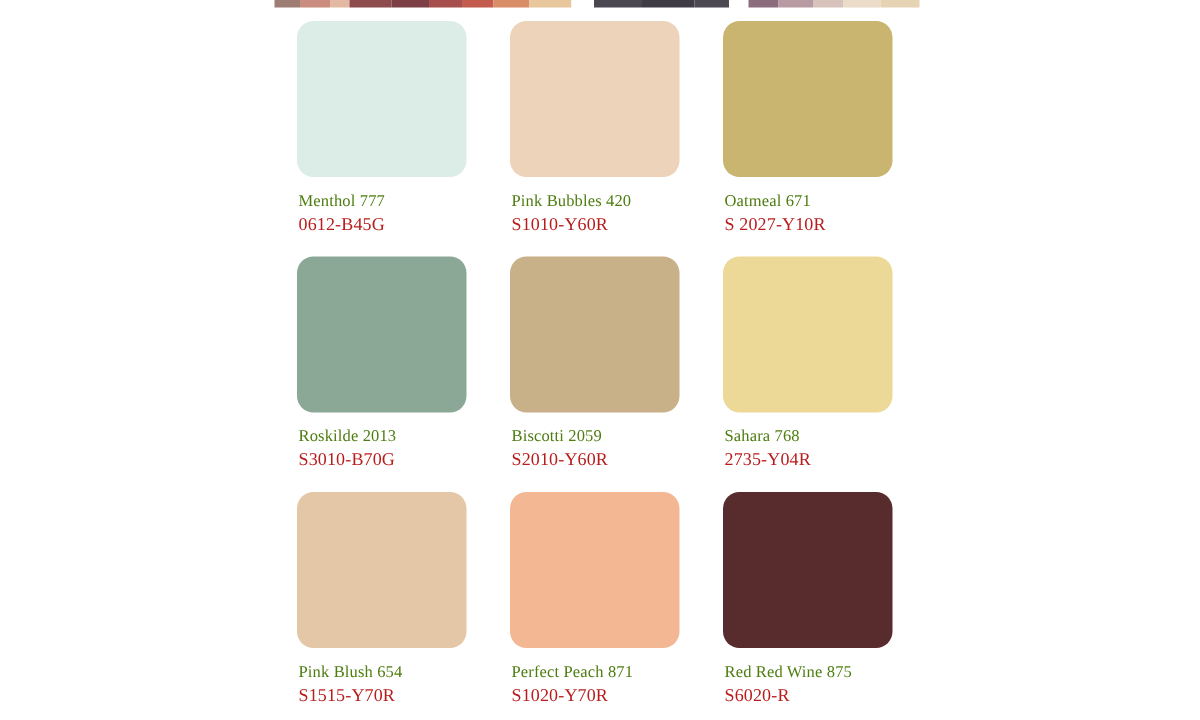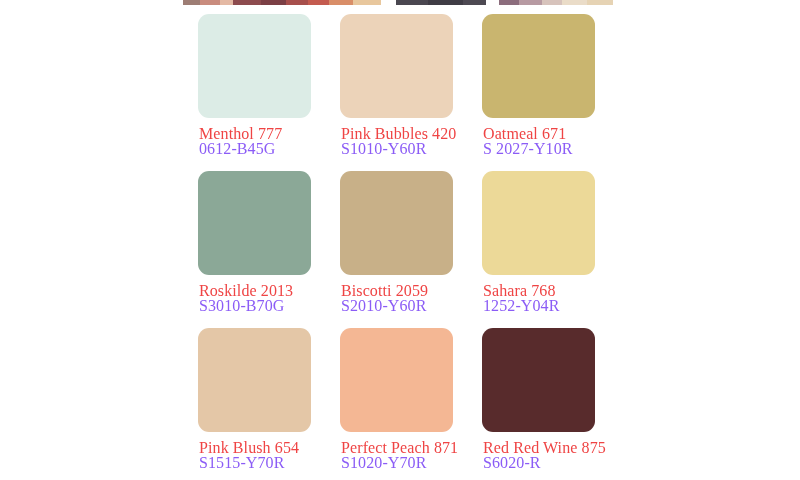--- a/index.html
+++ b/index.html
@@ -49,32 +49,32 @@
     border-radius: 11px;
   }
 
   .swatch-labels {
     padding-top: 9px;
     padding-left: 1px;
   }
 
   .swatch-name {
     font-family: "Liberation Serif", "DejaVu Serif", serif;
-    font-size: 16px;
+    font-size: 11px;
     line-height: 14px;
-    color: #ef4444;
+    color: #4d7c0f;
     white-space: nowrap;
     letter-spacing: 0.1px;
   }
 
   .swatch-code {
     font-family: "Liberation Serif", "DejaVu Serif", serif;
-    font-size: 16px;
+    font-size: 12px;
     line-height: 14px;
-    color: #8b5cf6;
+    color: #b91c1c;
     white-space: nowrap;
     letter-spacing: 0.1px;
     padding-top: 1px;
   }
 </style>
 </head>
 <body>
 
 <div id="top-strip">
     <div class="strip-seg" style="background: rgb(157, 125, 116); width: 3.91304%;"></div>
@@ -131,21 +131,21 @@
       <div class="swatch-chip" style="background: rgb(200, 176, 136);"></div>
       <div class="swatch-labels">
         <div class="swatch-name">Biscotti 2059</div>
         <div class="swatch-code">S2010-Y60R</div>
       </div>
     </div>
     <div class="swatch-cell">
       <div class="swatch-chip" style="background: rgb(236, 217, 152);"></div>
       <div class="swatch-labels">
         <div class="swatch-name">Sahara 768</div>
-        <div class="swatch-code">1252-Y04R</div>
+        <div class="swatch-code">2735-Y04R</div>
       </div>
     </div>
     <div class="swatch-cell">
       <div class="swatch-chip" style="background: rgb(228, 199, 167);"></div>
       <div class="swatch-labels">
         <div class="swatch-name">Pink Blush 654</div>
         <div class="swatch-code">S1515-Y70R</div>
       </div>
     </div>
     <div class="swatch-cell">

